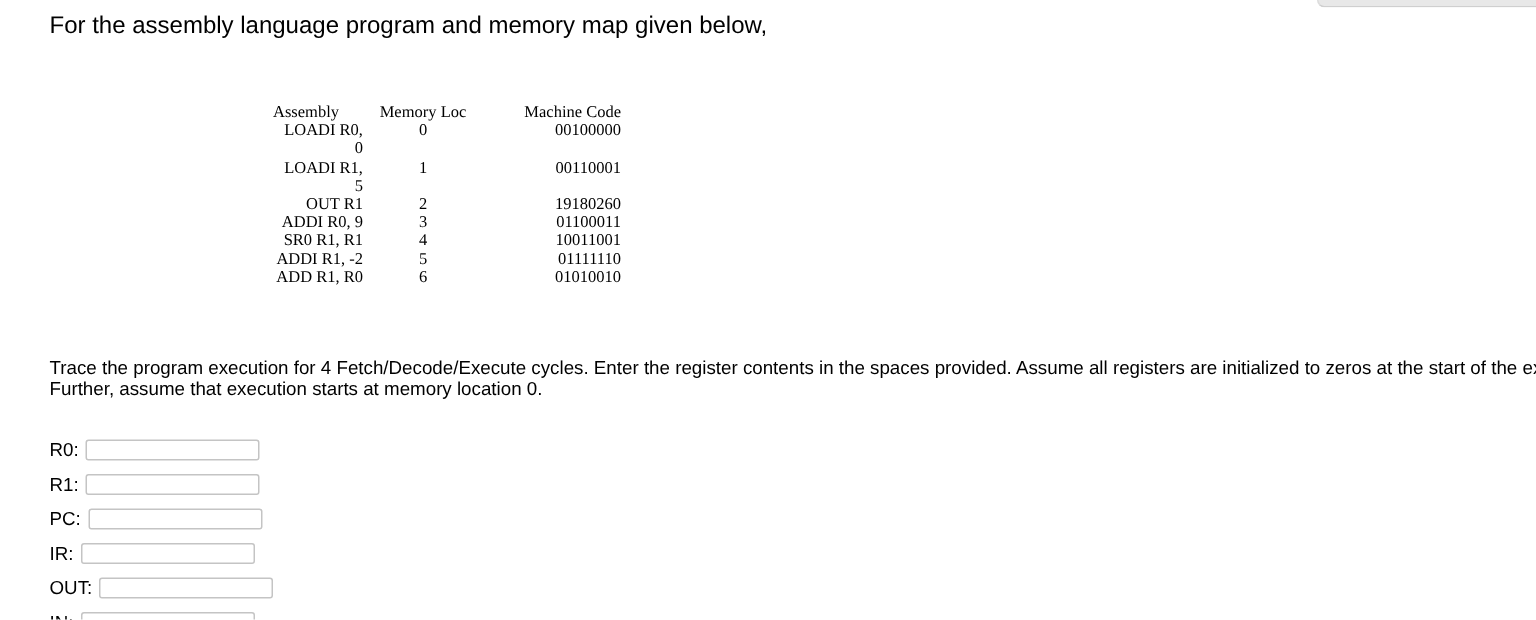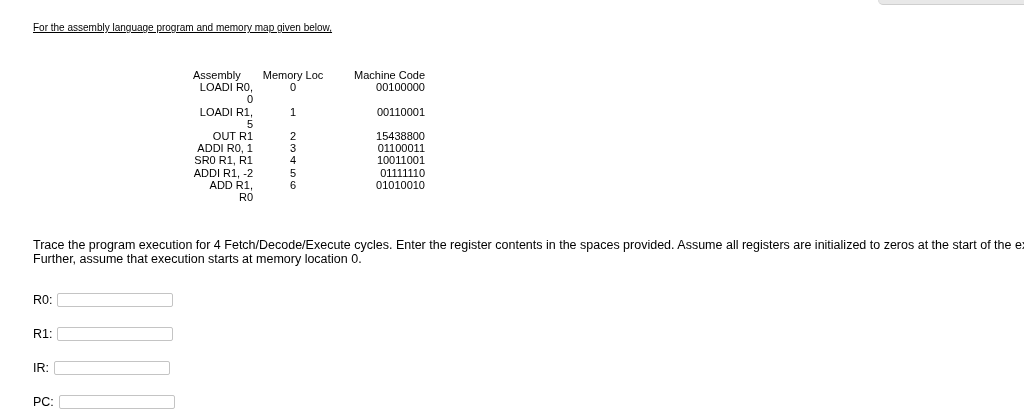--- a/index.html
+++ b/index.html
@@ -18,31 +18,30 @@
     top:0; left:878px; right:0;
     height:5px;
     background:#e8e8e8;
     border-bottom:1px solid #cfcfcf;
     border-left:1px solid #dcdcdc;
     border-bottom-left-radius:5px;
   }
 
   .question-heading {
     position:absolute;
-    left:33px; top:20px;
-    font-size:10px;
+    left:33px; top:10px;
+    font-size:16px;
     line-height:15px;
-    text-decoration:underline;
   }
 
   .program-table {
     position:absolute;
-    left:193px; top:69px;
+    left:182px; top:69px;
     border-collapse:collapse;
-    font-family:Liberation Sans, sans-serif;
+    font-family:Liberation Serif, serif;
     font-size:11px;
     line-height:12.2px;
   }
   .program-table th, .program-table td {
     padding:0;
     font-weight:normal;
     vertical-align:top;
   }
   .col-assembly { width:60px; text-align:left; }
   .col-loc      { width:80px; text-align:center; }
@@ -60,21 +59,21 @@
 
   .registers {
     position:absolute;
     left:33px; top:293px;
     font-size:12.5px;
   }
   .reg-row {
     display:flex;
     align-items:flex-end;
     height:14px;
-    margin-bottom:20px;
+    margin-bottom:9px;
   }
   .reg-row label { margin-right:5px; }
   .reg-row input {
     width:116px;
     height:14px;
     border:1px solid #c4c4c4;
     border-radius:2px;
     background:#ffffff;
     font-family:"Liberation Sans", sans-serif;
     font-size:11px;
@@ -106,24 +105,24 @@
     </tr>
     <tr>
       <td class="col-assembly assembly-cell">LOADI R1,
 5</td>
       <td class="col-loc">1</td>
       <td class="col-code">00110001</td>
     </tr>
     <tr>
       <td class="col-assembly assembly-cell">OUT R1</td>
       <td class="col-loc">2</td>
-      <td class="col-code">15438800</td>
+      <td class="col-code">19180260</td>
     </tr>
     <tr>
-      <td class="col-assembly assembly-cell">ADDI R0, 1</td>
+      <td class="col-assembly assembly-cell">ADDI R0, 9</td>
       <td class="col-loc">3</td>
       <td class="col-code">01100011</td>
     </tr>
     <tr>
       <td class="col-assembly assembly-cell">SR0 R1, R1</td>
       <td class="col-loc">4</td>
       <td class="col-code">10011001</td>
     </tr>
     <tr>
       <td class="col-assembly assembly-cell">ADDI R1, -2</td>
@@ -146,25 +145,25 @@
 <div class="registers">
   <div class="reg-row">
     <label>R0:</label>
     <input type="text" value="" style="">
   </div>
   <div class="reg-row">
     <label>R1:</label>
     <input type="text" value="" style="">
   </div>
   <div class="reg-row">
-    <label>IR:</label>
+    <label>PC:</label>
     <input type="text" value="" style="">
   </div>
   <div class="reg-row">
-    <label>PC:</label>
+    <label>IR:</label>
     <input type="text" value="" style="">
   </div>
   <div class="reg-row">
     <label>OUT:</label>
     <input type="text" value="" style="">
   </div>
   <div class="reg-row">
     <label>IN:</label>
     <input type="text" value="" style="">
   </div>

